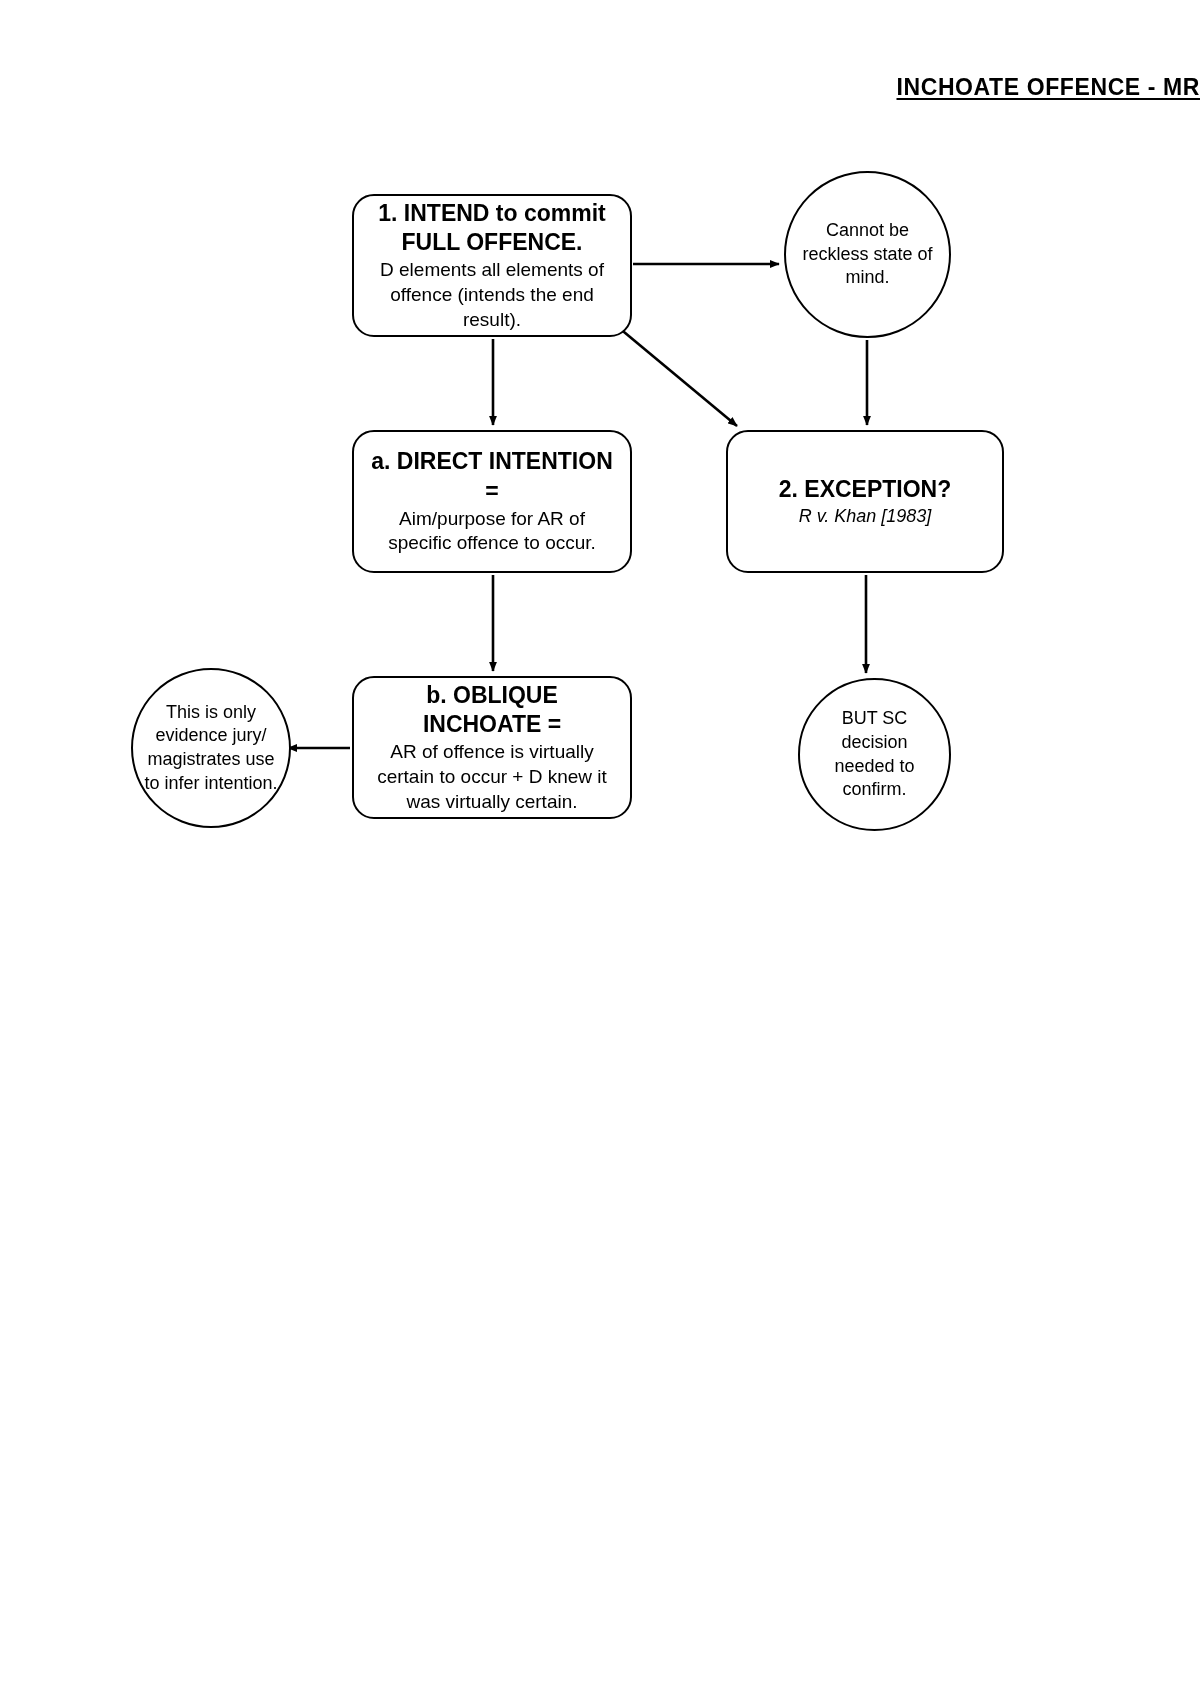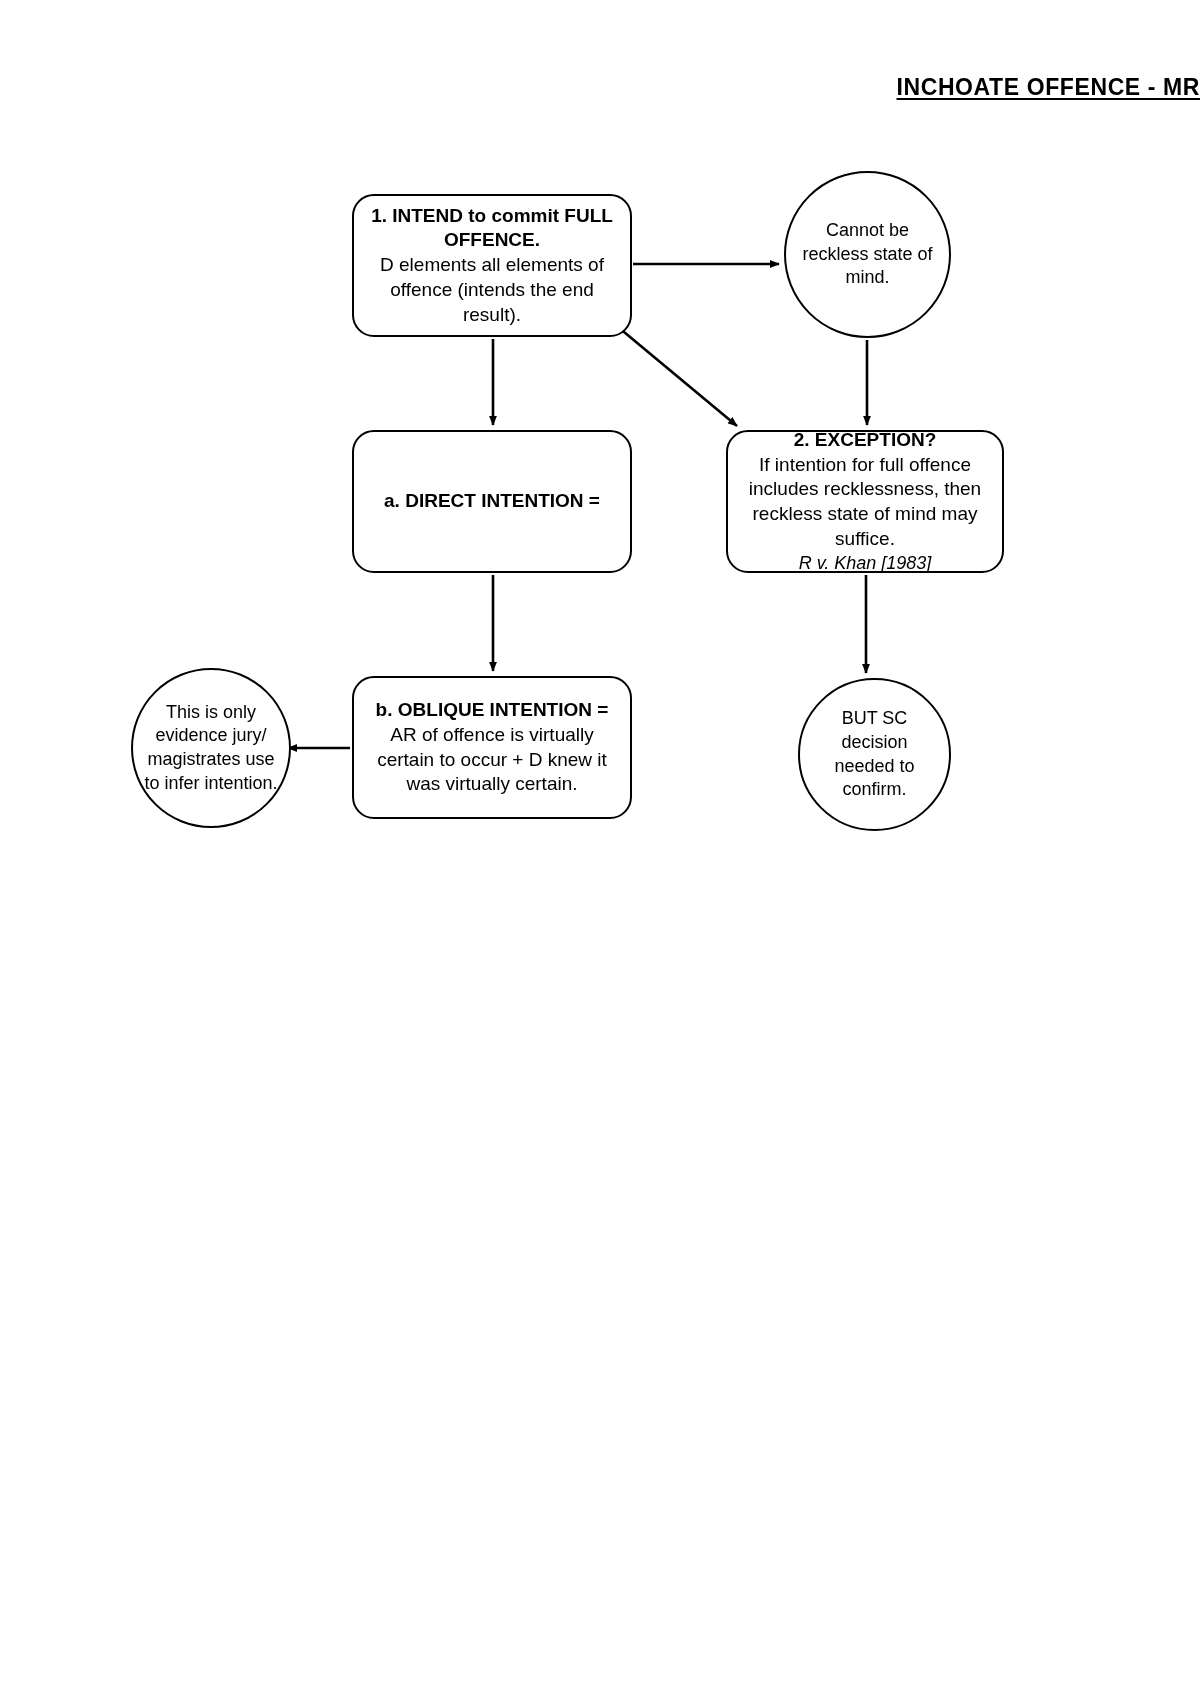--- a/index.html
+++ b/index.html
@@ -62,21 +62,21 @@
     border: 2.5px solid #000000;
   }
   .rbox {
     border-radius: 22px;
   }
   .circle {
     border-radius: 50%;
     border-width: 2.5px;
   }
   .node .hd {
-    font-size: 19px;
+    font-size: 23px;
     font-weight: bold;
     line-height: 1.30;
   }
   .node .bd {
     font-size: 19px;
     font-weight: normal;
     line-height: 1.30;
   }
   .node .cite {
     font-size: 18px;
@@ -165,30 +165,30 @@
     <div class="hd">1. INTEND to commit FULL OFFENCE.</div>
     <div class="bd">D elements all elements of offence (intends the end result).</div>
   </div>
 
   <div class="node circle" id="node-cannot-reckless">
     <div class="bd">Cannot be reckless state of mind.</div>
   </div>
 
   <div class="node rbox" id="node-direct-intention">
     <div class="hd">a. DIRECT INTENTION =</div>
+    <div class="bd">Aim/purpose for AR of specific offence to occur.</div>
   </div>
 
   <div class="node rbox" id="node-exception">
     <div class="hd">2. EXCEPTION?</div>
-    <div class="bd">If intention for full offence includes recklessness, then reckless state of mind may suffice.</div>
     <div class="cite">R v. Khan [1983]</div>
   </div>
 
   <div class="node rbox" id="node-oblique-intention">
-    <div class="hd">b. OBLIQUE INTENTION =</div>
+    <div class="hd">b. OBLIQUE INCHOATE =</div>
     <div class="bd">AR of offence is virtually certain to occur + D knew it was virtually certain.</div>
   </div>
 
   <div class="node circle" id="node-but-sc">
     <div class="bd">BUT SC decision needed to confirm.</div>
   </div>
 
   <div class="node circle" id="node-evidence-infer">
     <div class="bd">This is only evidence jury/ magistrates use to infer intention.</div>
   </div>

